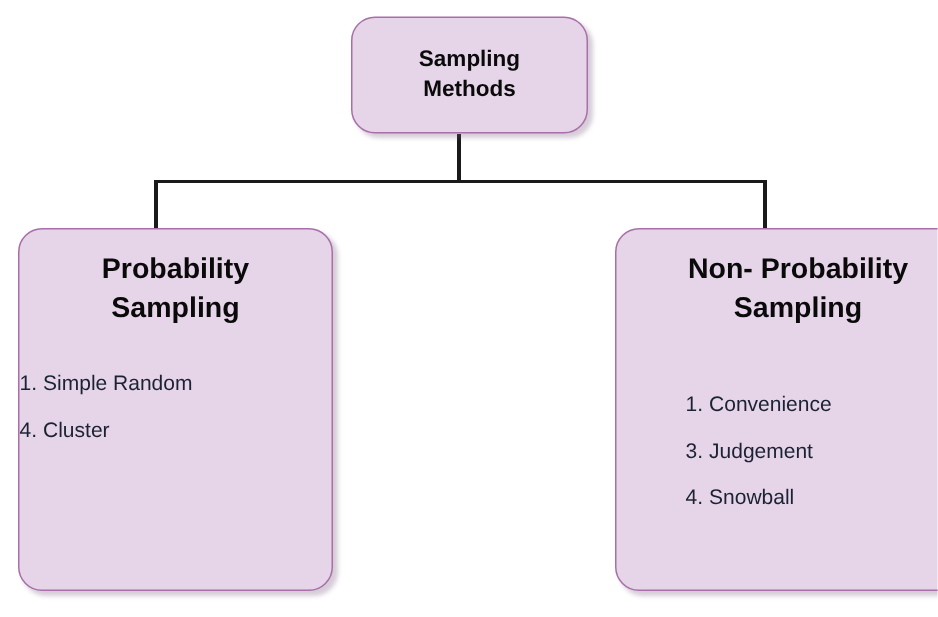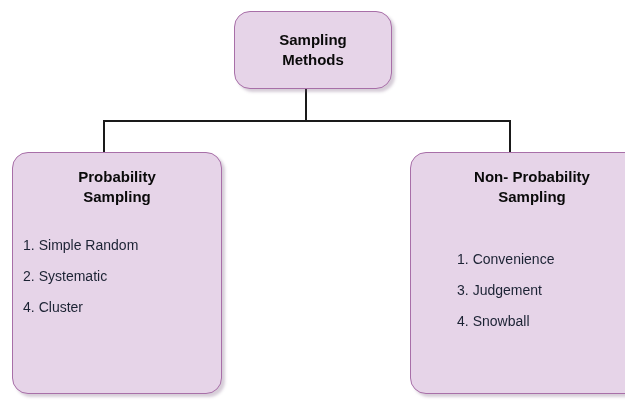--- a/index.html
+++ b/index.html
@@ -69,42 +69,42 @@
   .node-title {
     font-size: 15px;
     font-weight: bold;
     color: #0a0a0a;
     text-align: center;
     line-height: 1.35;
     white-space: pre-line;
   }
 
   .branch-title {
-    font-size: 15px;
+    font-size: 19px;
     font-weight: bold;
     color: #0a0a0a;
     text-align: center;
     line-height: 1.35;
     white-space: pre-line;
     margin-top: 14px;
     padding: 0 6px;
   }
 
   
   .node-list {
     list-style: none;
     margin: 0;
     padding: 0;
     font-size: 14px;
     color: #1b2233;
   }
 
   .node-left .node-list {
     margin-top: 30px;
-    padding-left: 10px;
+    padding-left: 0;
   }
 
   .node-right .node-list {
     margin-top: 44px;
     padding-left: 46px;
   }
 
   .node-list li {
     line-height: 1;
     margin-bottom: 17px;
@@ -137,23 +137,20 @@
   </div>
 
   <div class="node node-left">
     <div class="branch-title">Probability
 Sampling</div>
     <ul class="node-list">
       <li>
         <span class="num">1.</span><span>Simple Random</span>
       </li>
       <li>
-        <span class="num">2.</span><span>Systematic</span>
-      </li>
-      <li>
         <span class="num">4.</span><span>Cluster</span>
       </li>
     </ul>
   </div>
 
   <div class="node node-right">
     <div class="branch-title">Non- Probability
 Sampling</div>
     <ul class="node-list">
       <li>

